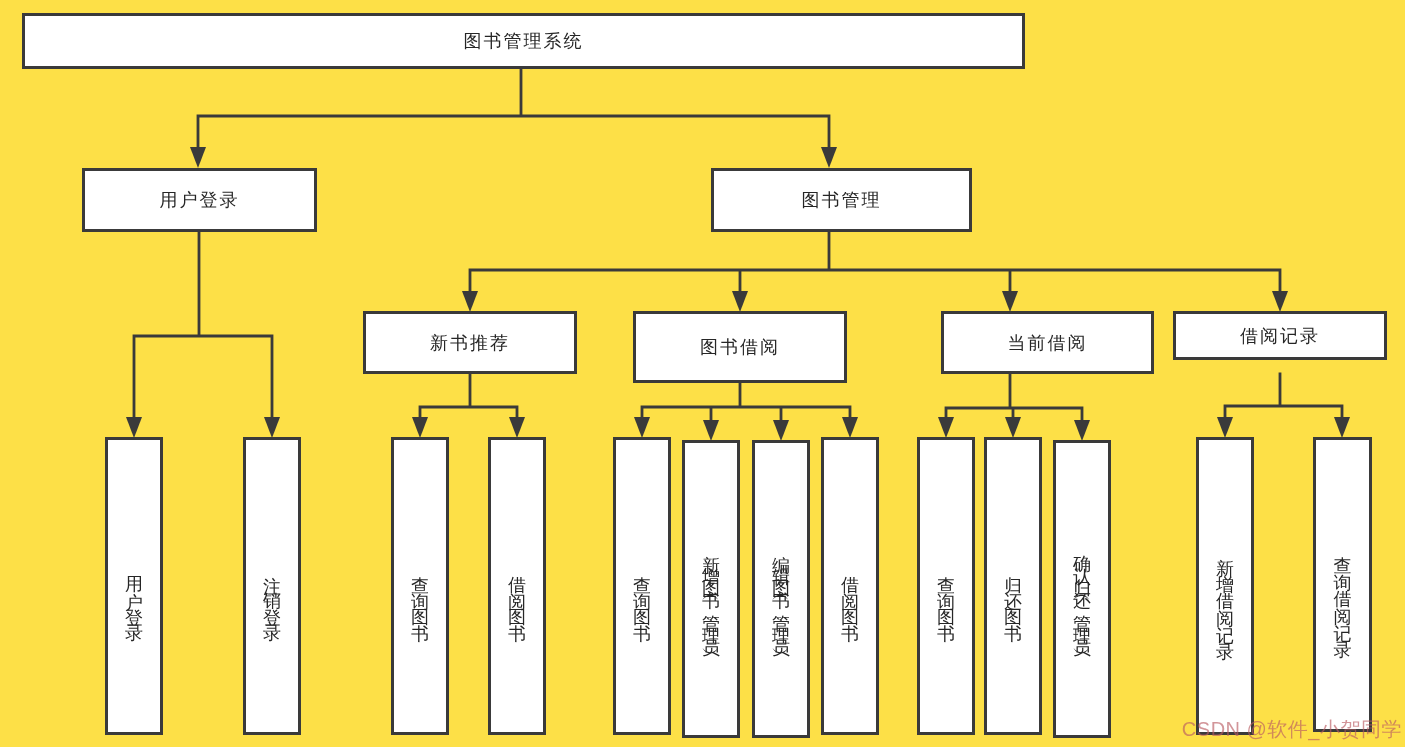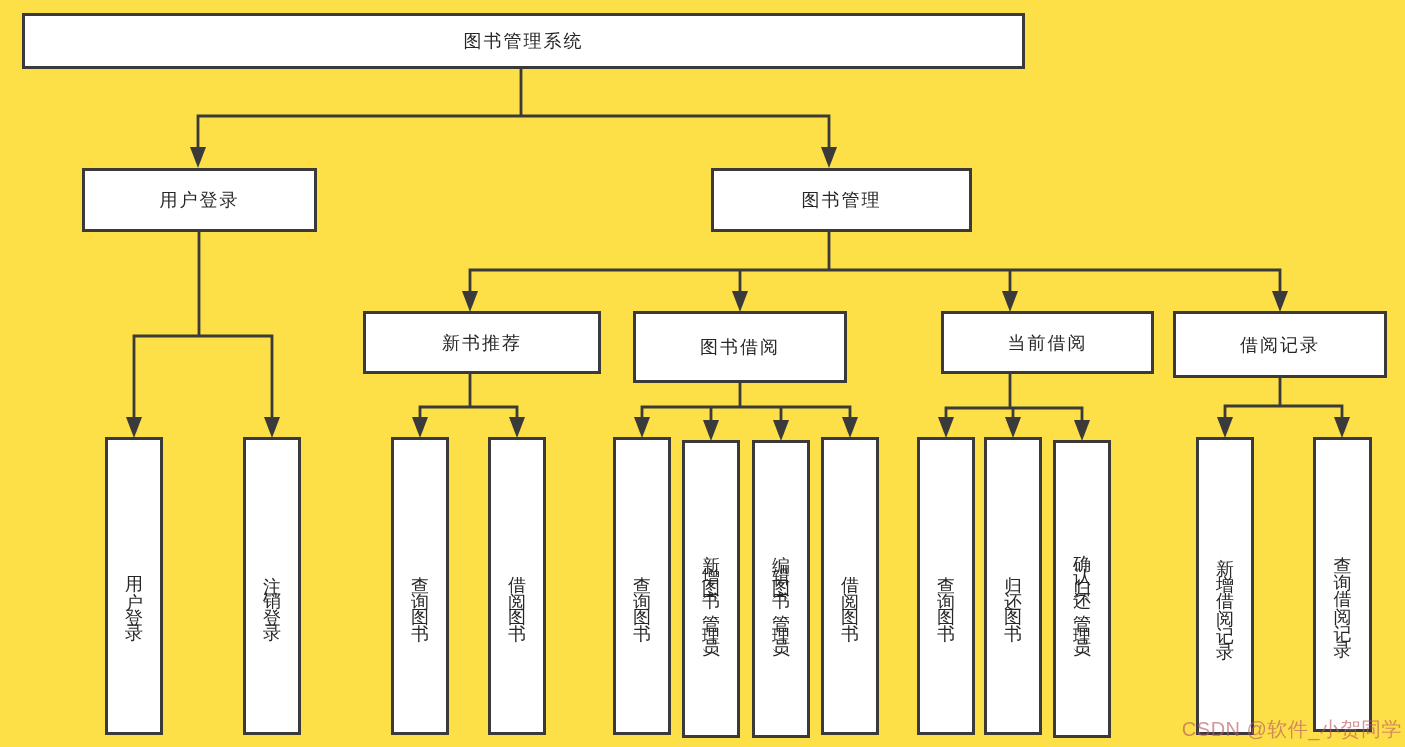--- a/index.html
+++ b/index.html
@@ -95,24 +95,24 @@
       <polygon points="1217,417 1233,417 1225,438"></polygon>
       <polygon points="1334,417 1350,417 1342,438"></polygon>
     </g>
   </svg>
 
   <div class="node h-node" style="left:22px; top:13px; width:1003px; height:56px;">图书管理系统</div>
 
   <div class="node h-node" style="left:82px; top:168px; width:235px; height:64px;">用户登录</div>
   <div class="node h-node" style="left:711px; top:168px; width:261px; height:64px;">图书管理</div>
 
-  <div class="node h-node" style="left:363px; top:311px; width:238px; height:63px;">新书推荐</div>
+  <div class="node h-node" style="left:363px; top:311px; width:214px; height:63px;">新书推荐</div>
   <div class="node h-node" style="left:633px; top:311px; width:214px; height:72px;">图书借阅</div>
   <div class="node h-node" style="left:941px; top:311px; width:213px; height:63px;">当前借阅</div>
-  <div class="node h-node" style="left:1173px; top:311px; width:214px; height:67px;">借阅记录</div>
+  <div class="node h-node" style="left:1173px; top:311px; width:214px; height:49px;">借阅记录</div>
 
   <div class="node v-node v4" style="left:105px; top:437px; width:58px; height:298px;">
     <span>用户登录</span>
   </div>
   <div class="node v-node v4" style="left:243px; top:437px; width:58px; height:298px;">
     <span>注销登录</span>
   </div>
 
   <div class="node v-node v4" style="left:391px; top:437px; width:58px; height:298px;">
     <span>查询图书</span>

